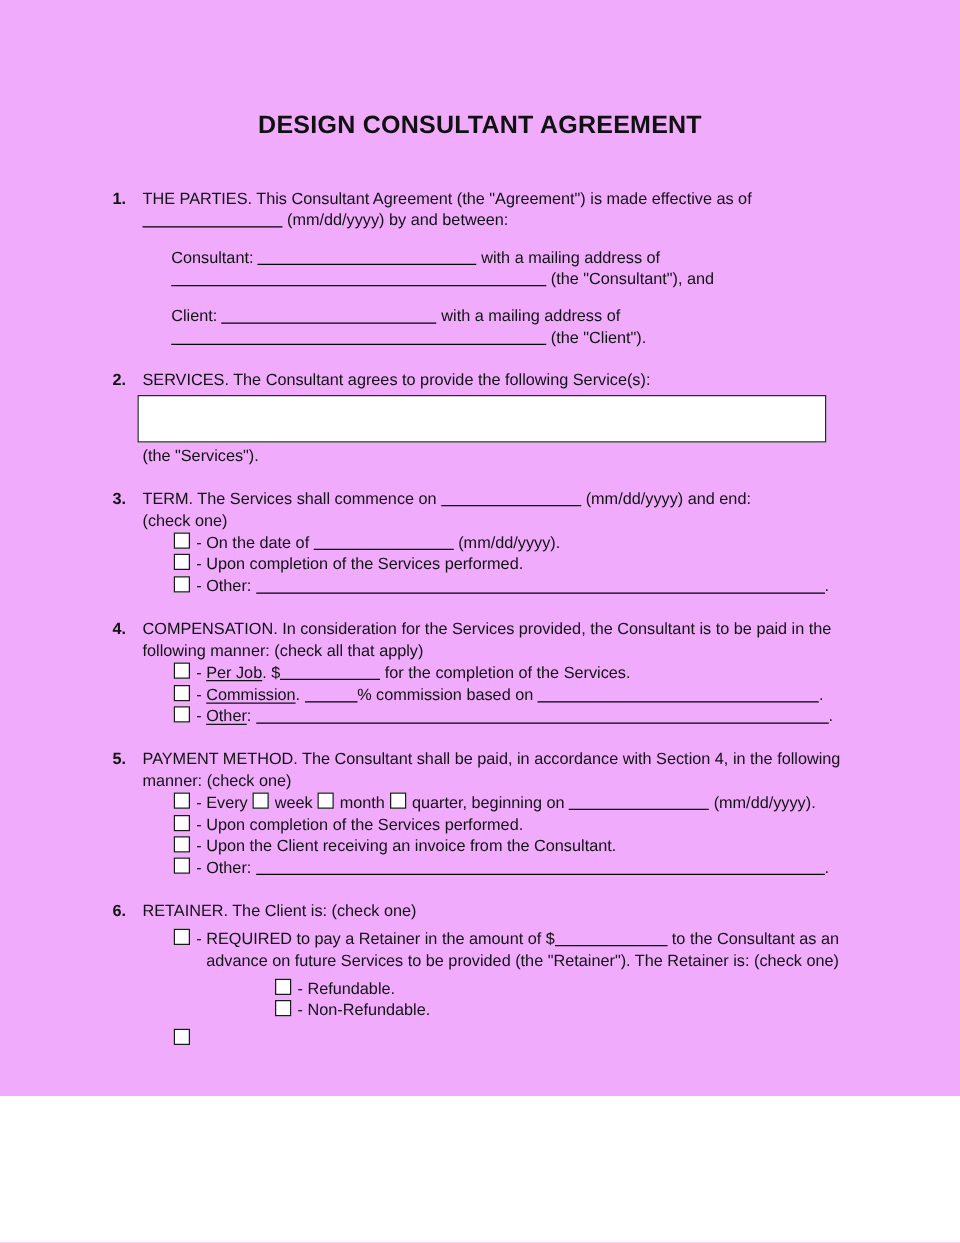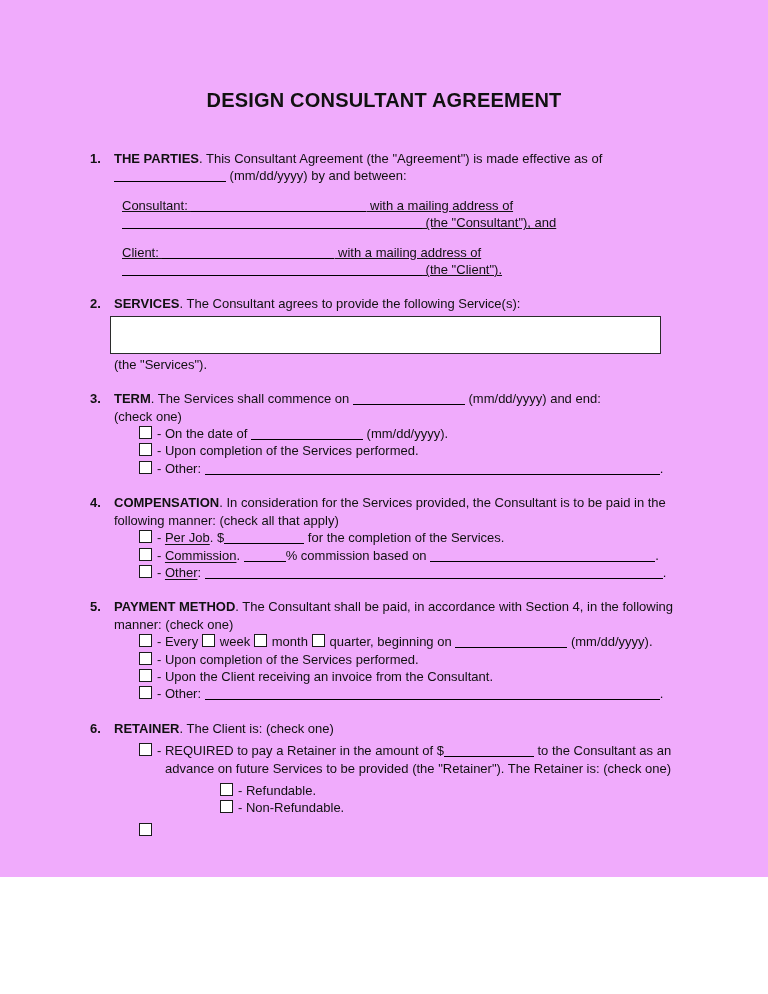--- a/index.html
+++ b/index.html
@@ -12,25 +12,25 @@
   }
   .title{
     font-size:20px;line-height:24px;font-weight:700;text-align:center;
     letter-spacing:.2px;margin:0 0 38px 0;
   }
   .sec{display:flex;margin-bottom:17px;}
   .num{flex:0 0 24px;width:24px;font-weight:700;}
   .secbody{flex:1;min-width:0;}
   .blk{margin:0;}
   .gap{margin-top:12px;}
-  .para.ind1{margin-left:8px;text-decoration:underline;}
+  .para.ind1{margin-left:23px;}
   .option{margin-left:23px;padding-left:28px;text-indent:-26px;}
   .suboption{margin-left:106px;padding-left:26px;text-indent:-26px;}
   .option.gap,.suboption.gap{margin-top:5px;}
-  .b{font-weight:700;}
+  .b{font-weight:400;}
   .u{text-decoration:underline;text-underline-offset:2px;}
   .cb{
     display:inline-block;width:11px;height:11px;
     border:1.6px solid #1a1a1a;background:#fff;
     margin-right:5px;vertical-align:-1px;
   }
   .blank{
     display:inline-block;height:13px;vertical-align:-2px;
     border-bottom:1.3px solid #000;
   }

